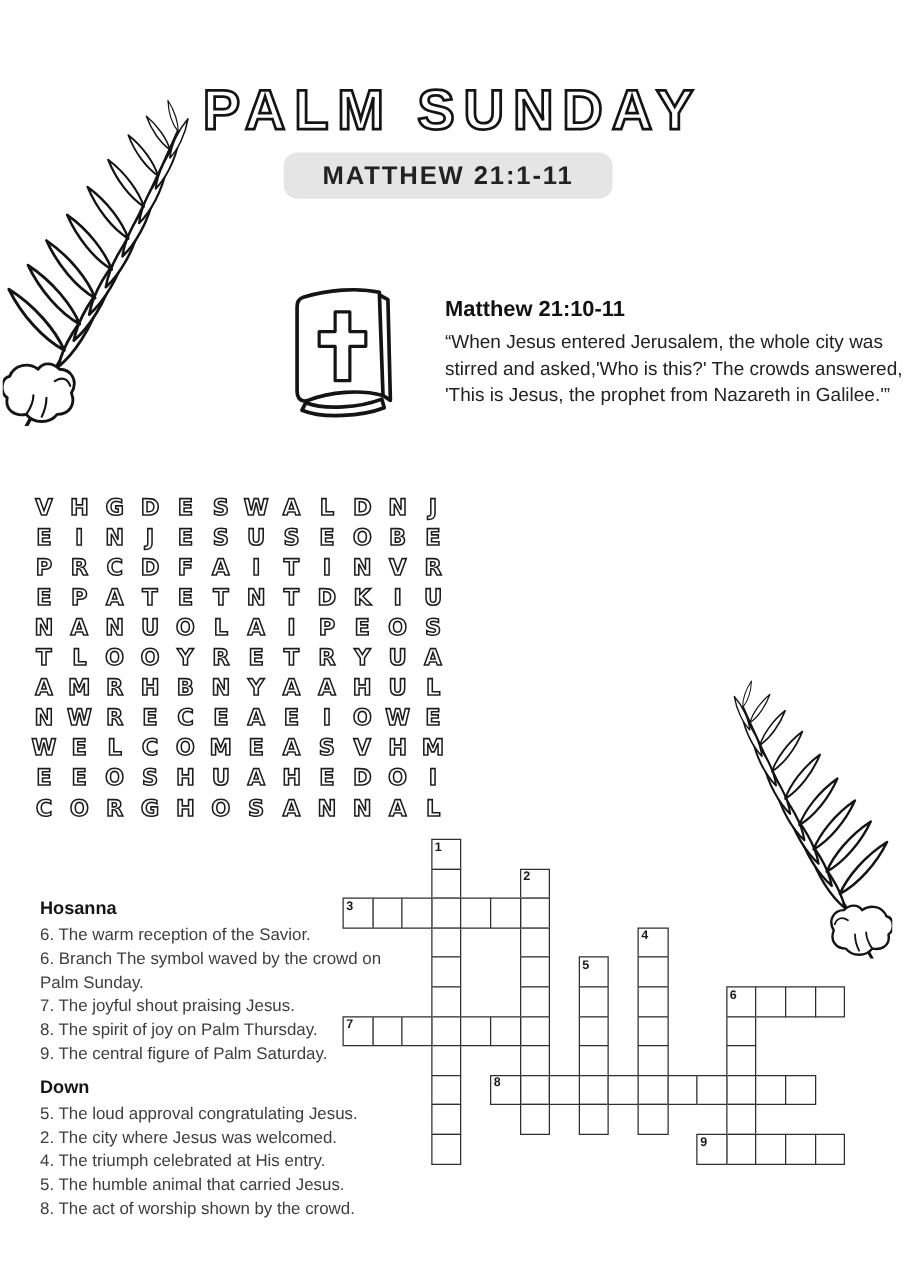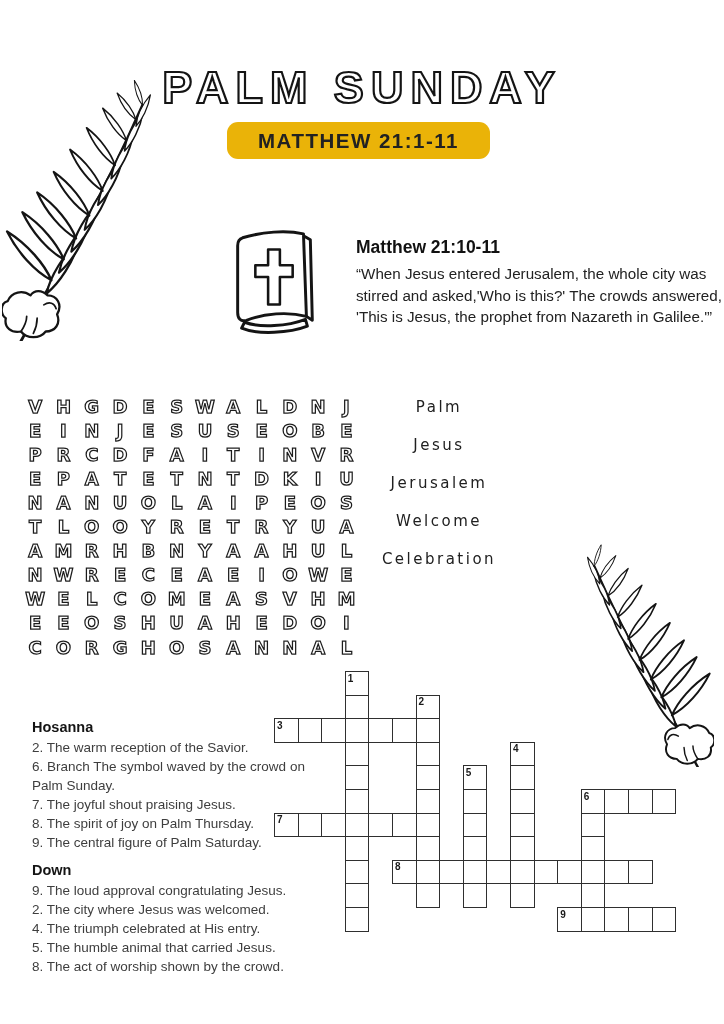--- a/index.html
+++ b/index.html
@@ -3,21 +3,21 @@
 <meta charset="utf-8">
 <style>
   html,body{margin:0;padding:0;background:#fff;}
   .page{position:relative;width:724px;height:1024px;background:#fff;overflow:hidden;
         font-family:"Liberation Sans",sans-serif;color:#1a1a1a;}
 
   
   .title{position:absolute;top:62px;left:0;width:724px;margin:0;text-align:center;
          font-size:45px;font-weight:800;letter-spacing:7px;
          color:#fff;-webkit-text-stroke:2.2px #141414;}
-  .pill{position:absolute;left:227px;top:122px;width:263px;height:37px;background:#eab308;
+  .pill{position:absolute;left:227px;top:122px;width:263px;height:37px;background:#e5e5e5;
         border-radius:11px;display:flex;align-items:center;justify-content:center;}
   .pill span{font-size:20.5px;font-weight:700;letter-spacing:1.5px;color:#222;}
 
   
   .bible{position:absolute;left:228px;top:226px;}
   .verse{position:absolute;left:356px;top:237px;width:380px;}
   .verse-heading{font-size:17.5px;font-weight:700;color:#111;margin-bottom:5px;}
   .verse-text{font-size:15.2px;line-height:21.5px;color:#222;}
 
   
@@ -248,40 +248,33 @@
       <span class="ws-letter" style="left: 113.2px; top: 241px;">H</span>
       <span class="ws-letter" style="left: 141.5px; top: 241px;">O</span>
       <span class="ws-letter" style="left: 169.8px; top: 241px;">S</span>
       <span class="ws-letter" style="left: 198.1px; top: 241px;">A</span>
       <span class="ws-letter" style="left: 226.4px; top: 241px;">N</span>
       <span class="ws-letter" style="left: 254.7px; top: 241px;">N</span>
       <span class="ws-letter" style="left: 283px; top: 241px;">A</span>
       <span class="ws-letter" style="left: 311.3px; top: 241px;">L</span>
     </div>
 
-  <div id="wordlist-col1" class="wordlist">
-      <div>Palm</div>
-      <div>Jesus</div>
-      <div>Jerusalem</div>
-      <div>Welcome</div>
-      <div>Celebration</div>
-    </div>
 
   <div class="clues">
     <div class="clue-heading">Hosanna</div>
     <div id="across-list">
-        <div class="clue-item">2. The warm reception of the Savior.</div>
+        <div class="clue-item">6. The warm reception of the Savior.</div>
         <div class="clue-item">6. Branch The symbol waved by the crowd on Palm Sunday.</div>
         <div class="clue-item">7. The joyful shout praising Jesus.</div>
         <div class="clue-item">8. The spirit of joy on Palm Thursday.</div>
         <div class="clue-item">9. The central figure of Palm Saturday.</div>
       </div>
     <div class="clue-heading down">Down</div>
     <div id="down-list">
-        <div class="clue-item">9. The loud approval congratulating Jesus.</div>
+        <div class="clue-item">5. The loud approval congratulating Jesus.</div>
         <div class="clue-item">2. The city where Jesus was welcomed.</div>
         <div class="clue-item">4. The triumph celebrated at His entry.</div>
         <div class="clue-item">5. The humble animal that carried Jesus.</div>
         <div class="clue-item">8. The act of worship shown by the crowd.</div>
       </div>
   </div>
 
   <div id="crossword" style="left: 274px; top: 671px;">
       <div class="cw-cell" style="left: 70.8px; top: 0px; width: 24.6px; height: 24.6px;"></div>
       <span class="cw-num" style="left: 73.8px; top: 2.5px;">1</span>

